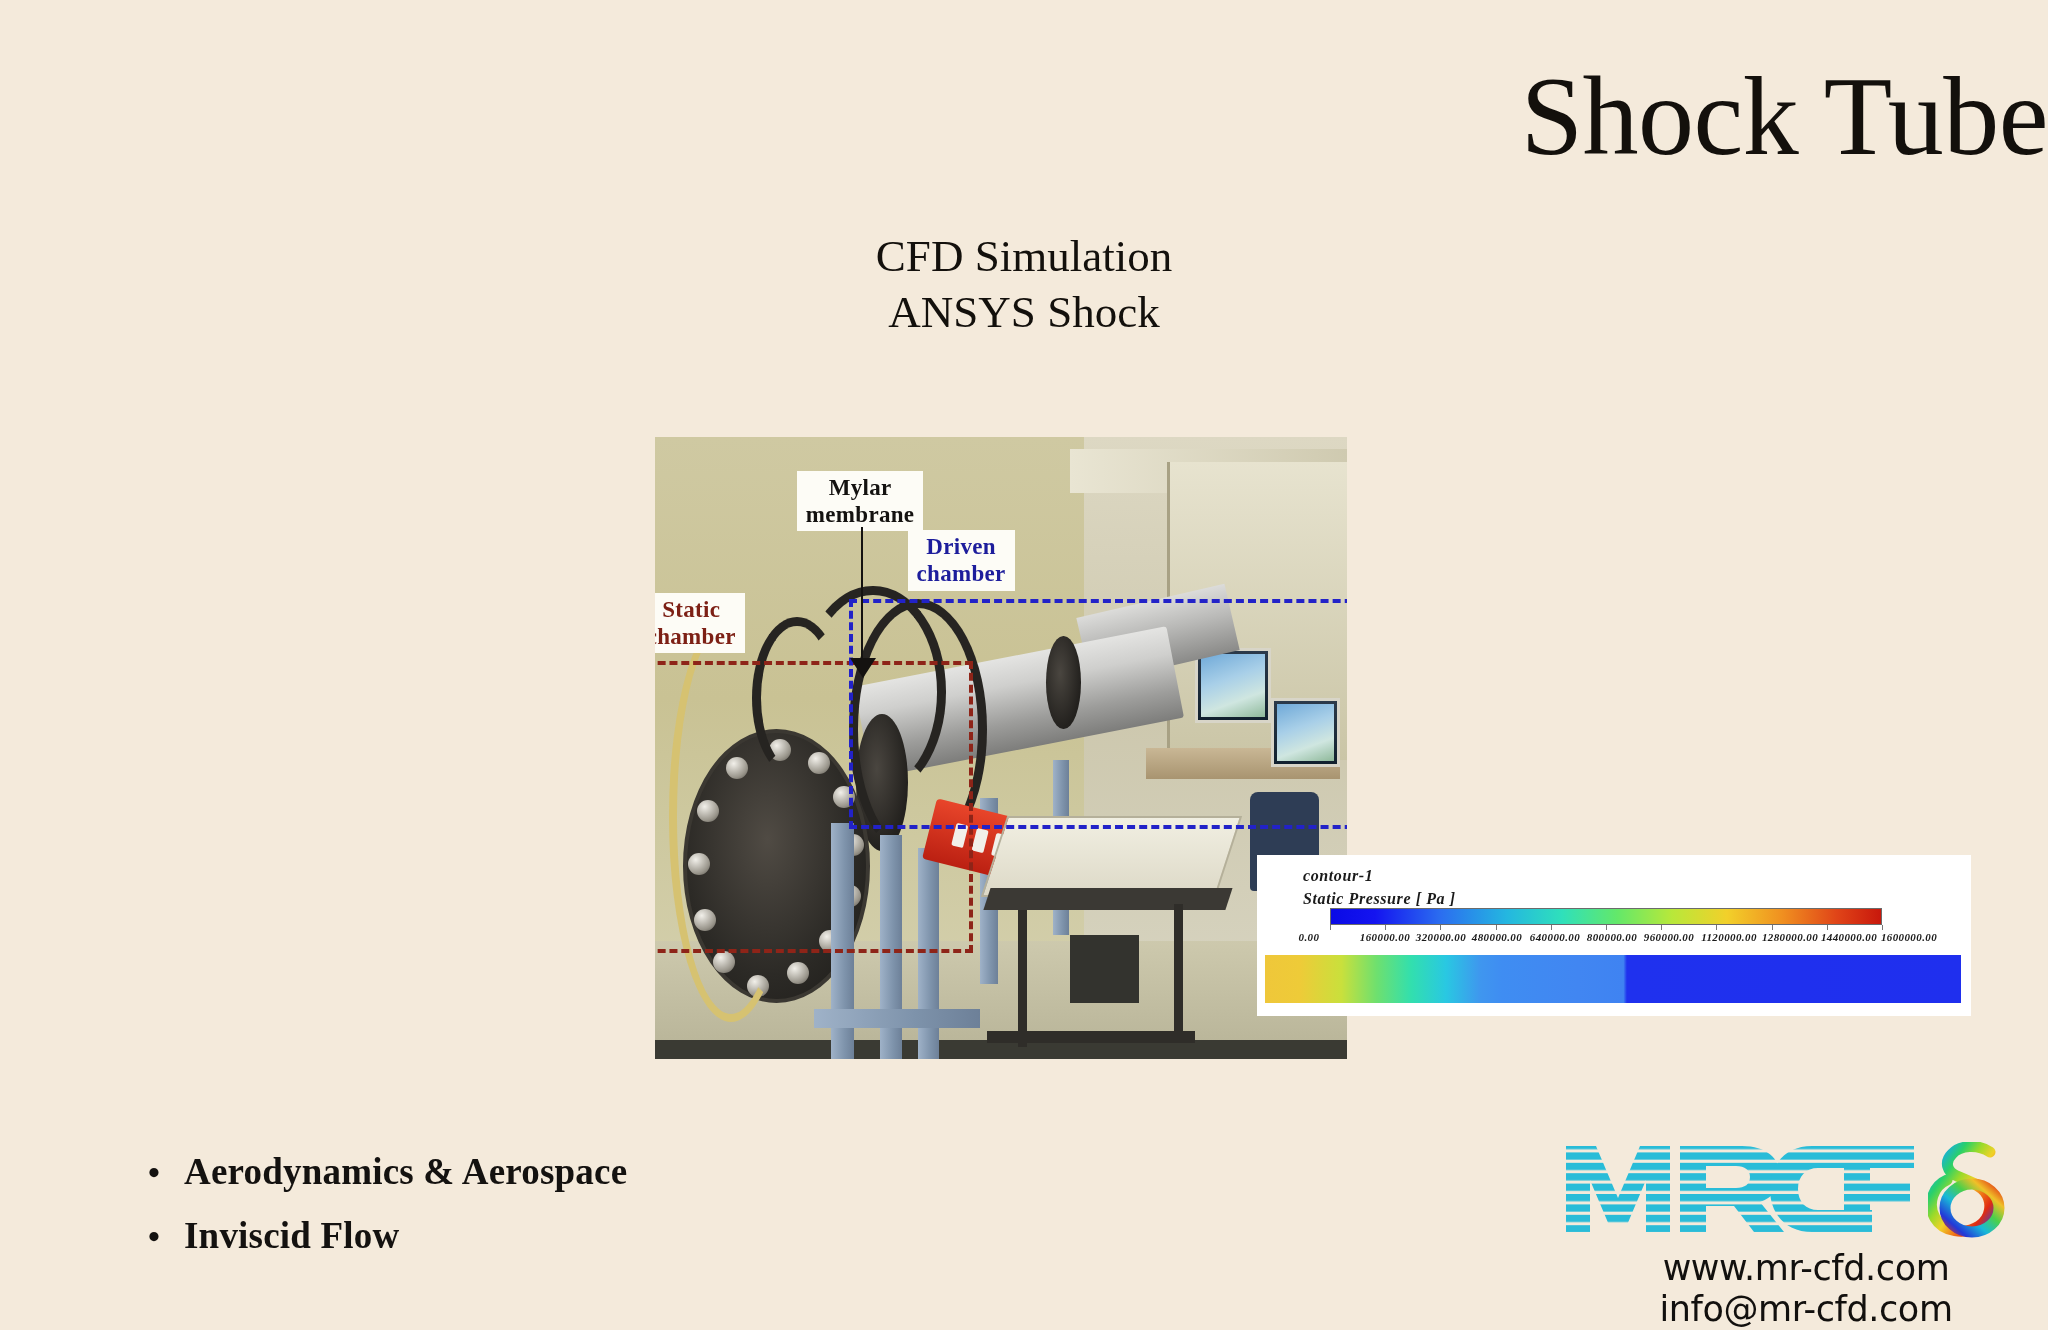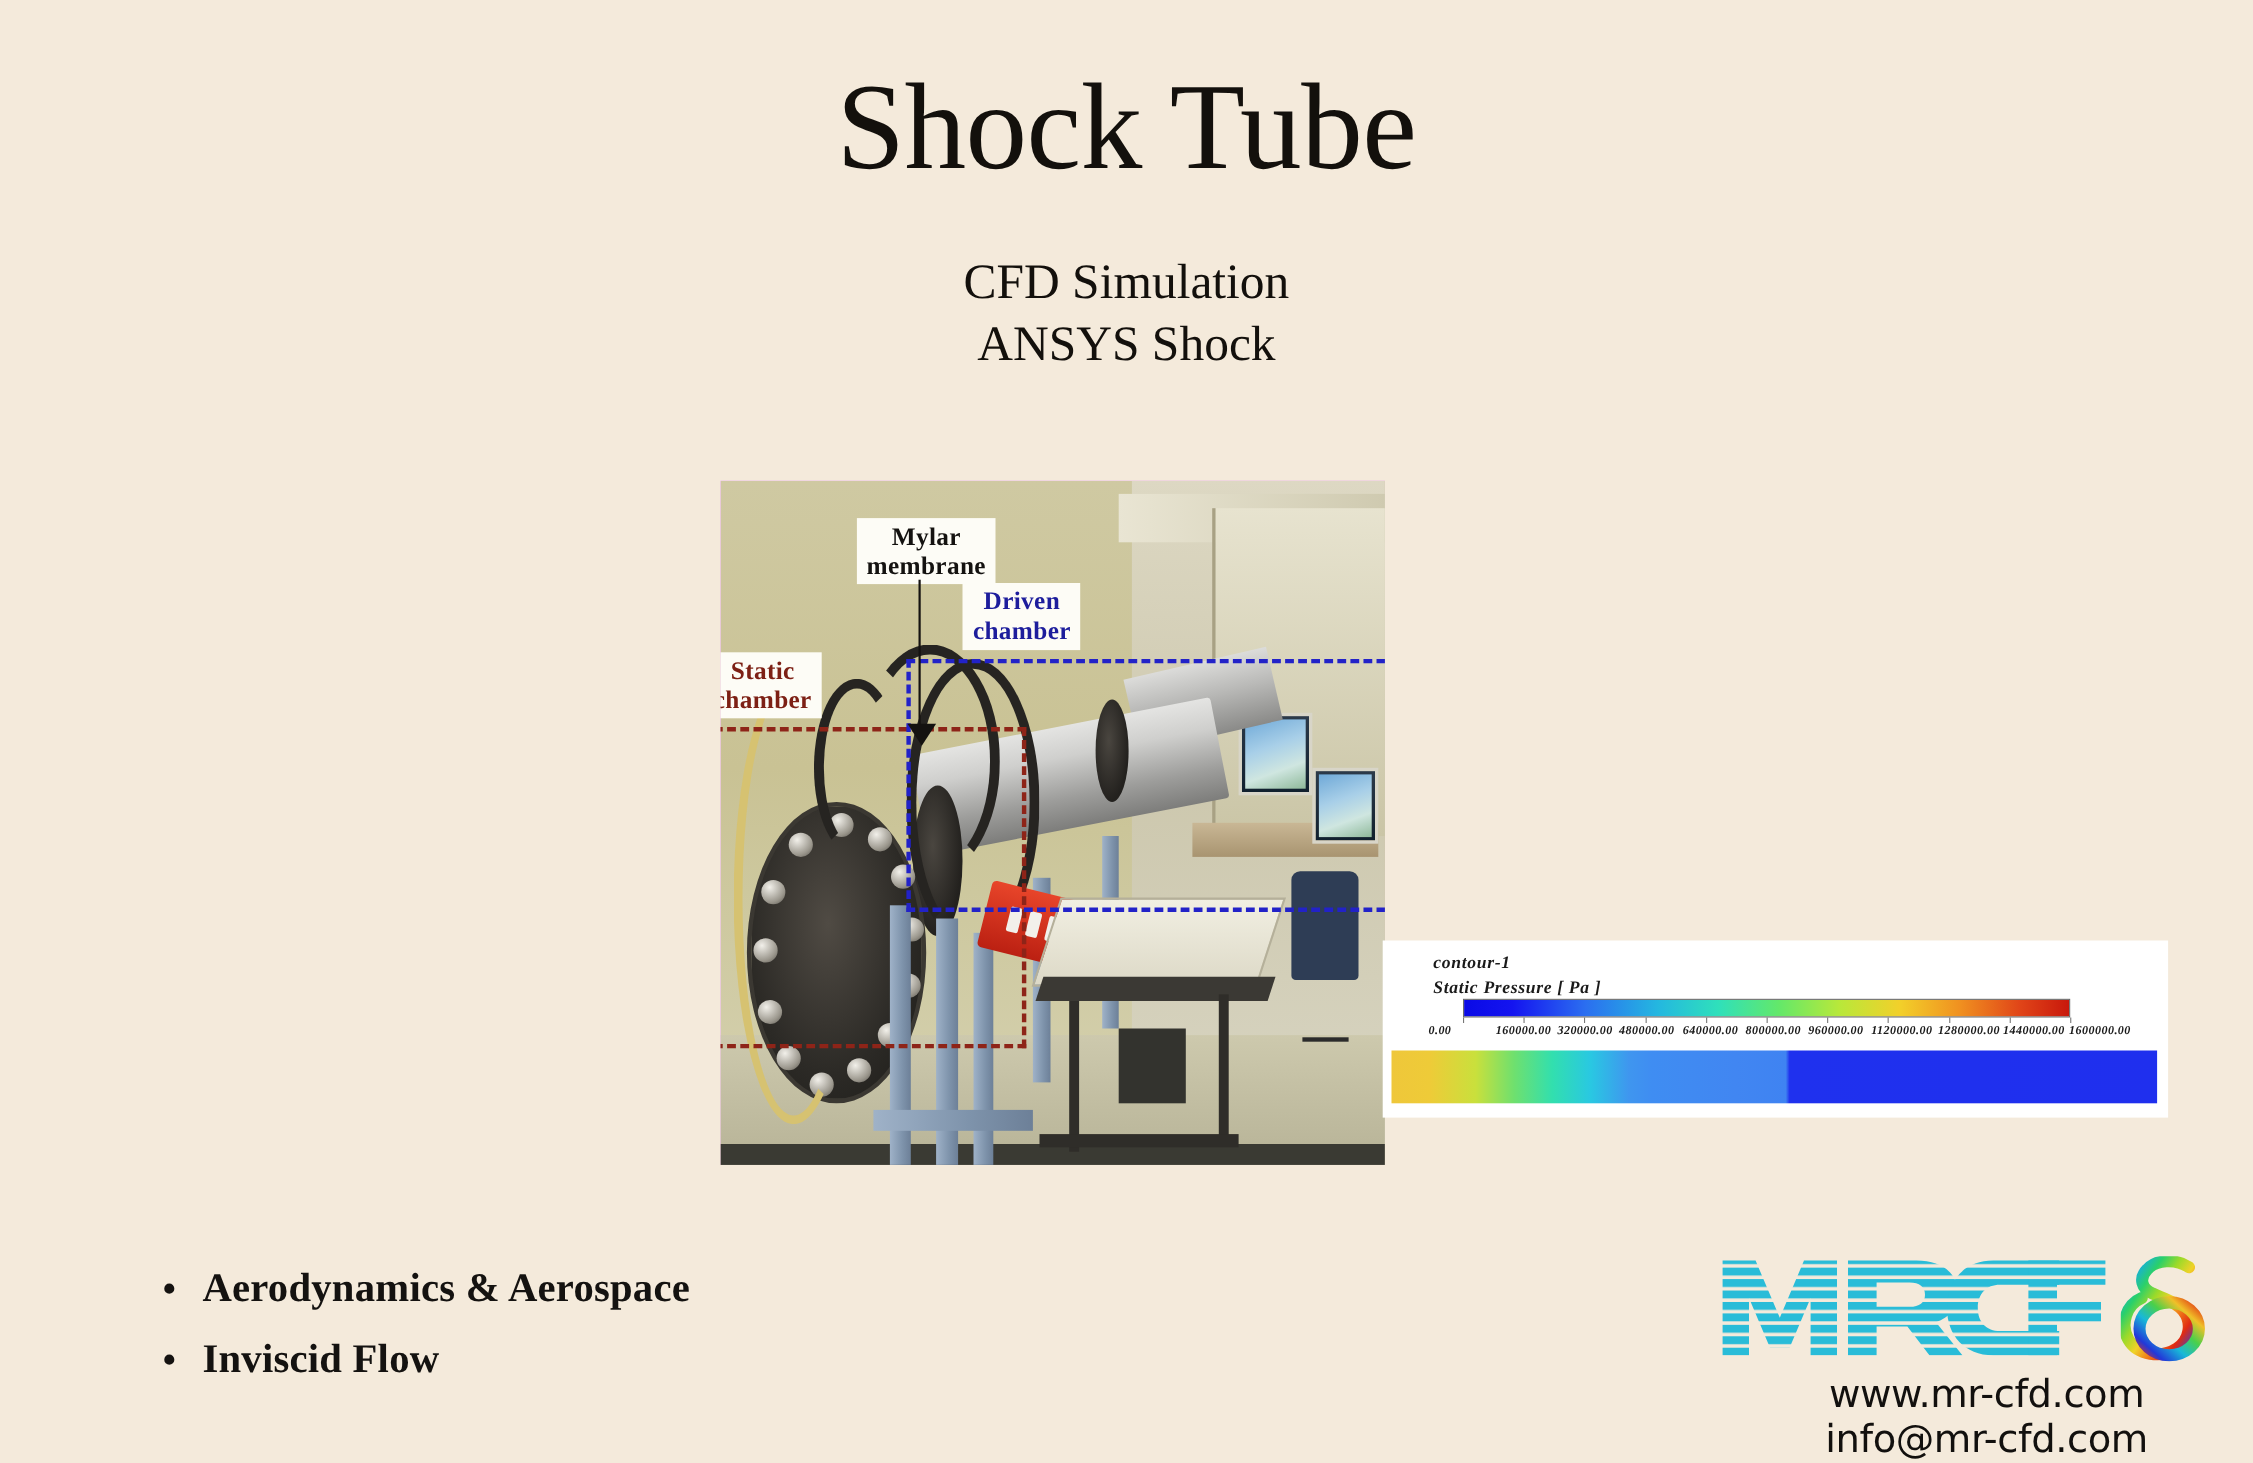--- a/index.html
+++ b/index.html
@@ -24,21 +24,21 @@
     height: 1330px;
     background: #f4eadb;
   }
 
   
   .title {
     position: absolute;
     top: 58px;
     left: 0;
     width: 2048px;
-    text-align: center;
+    text-align: right;
     font-family: "Liberation Serif", "DejaVu Serif", serif;
     font-size: 112px;
     line-height: 1.05;
     font-weight: 400;
     color: #13100c;
     letter-spacing: -0.5px;
   }
 
   .subtitle-wrap {
     position: absolute;
@@ -53,24 +53,24 @@
     font-size: 45px;
     line-height: 1.25;
     font-weight: 400;
   }
 
   
   .photo {
     position: absolute;
     left: 655px;
     top: 437px;
-    width: 604px;
+    width: 692px;
     height: 622px;
     overflow: hidden;
-    background: #f0abfc;
+    background: #22c55e;
   }
 
   
   .wall {
     position: absolute;
     inset: 0;
     background:
       linear-gradient(180deg, #cfc9a2 0%, #c9c294 42%, #cdc89e 60%, #d6d2b2 100%);
   }
   .wall-right {

